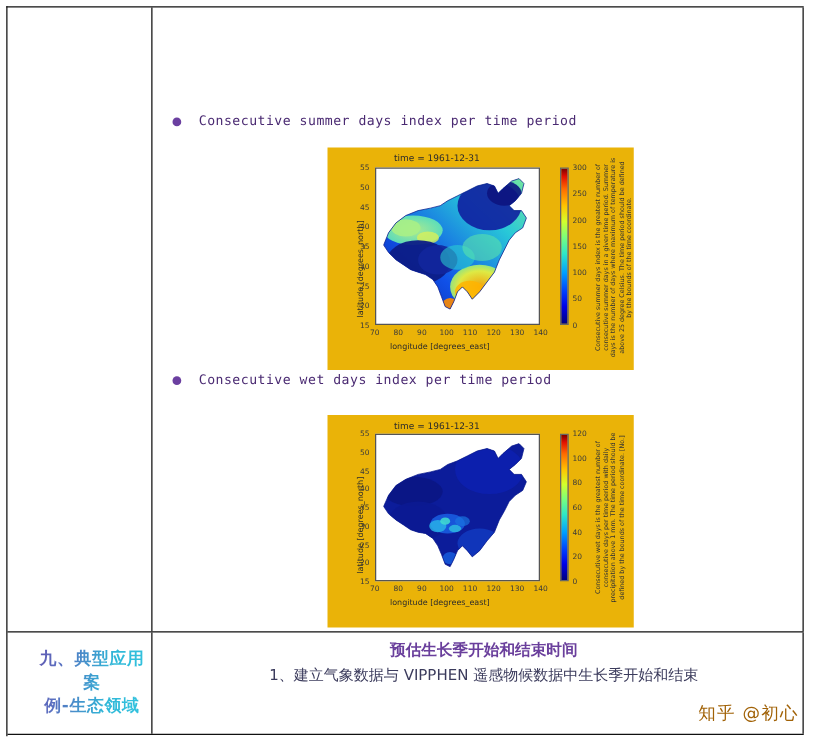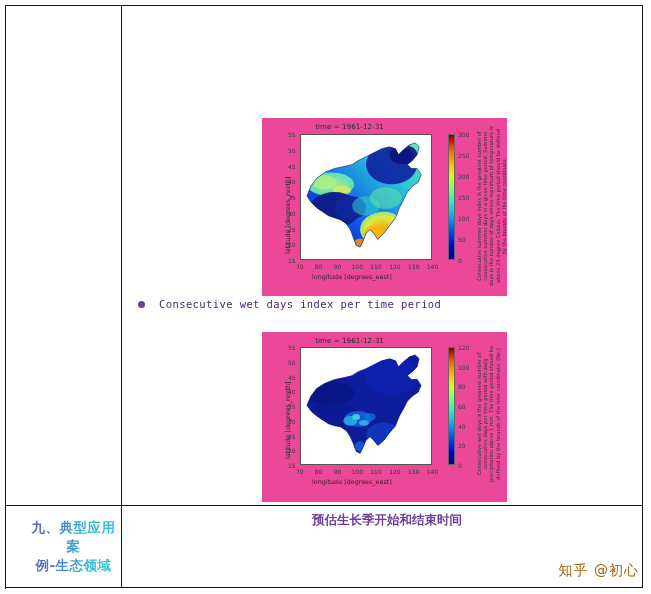--- a/index.html
+++ b/index.html
@@ -24,21 +24,21 @@
       -webkit-text-fill-color:transparent;}
   .sidebar-heading span{display:block;margin-left:20px;}
 
   
   .bullet-line{display:flex;align-items:center;position:absolute;}
   .bullet-dot{width:7px;height:7px;border-radius:50%;background:#6b3fa0;flex:0 0 7px;margin-right:14px;}
   .bullet-text{font-family:"DejaVu Sans Mono","Liberation Mono",monospace;font-size:10.5px;
                color:#4a2a72;letter-spacing:.4px;white-space:nowrap;}
 
   
-  .fig{position:absolute;background:#ec4899;}
+  .fig{position:absolute;background:#eab308;}
   .fig-title{position:absolute;font-family:"DejaVu Sans",sans-serif;font-size:7.2px;color:#2b2b2b;
              white-space:nowrap;text-align:center;width:100%;}
   .axes{position:absolute;border:0.8px solid #555;box-sizing:border-box;background:#fff;overflow:hidden;}
   .mapimg{position:absolute;inset:0;}
   .tick-lbl{position:absolute;font-family:"DejaVu Sans",sans-serif;font-size:6px;color:#3a3a3a;
             white-space:nowrap;}
   .axis-lbl{position:absolute;font-family:"DejaVu Sans",sans-serif;font-size:6.4px;color:#2b2b2b;
             white-space:nowrap;}
   .axis-lbl.vert{transform-origin:0 0;transform:rotate(-90deg);}
   .cbar{position:absolute;border:0.7px solid #666;box-sizing:border-box;
@@ -62,20 +62,24 @@
 <body>
 
 <div class="doc-table">
 
   <div class="row row-top">
 
     <div class="cell-left"></div>
 
     <div class="cell-right">
 
+      <div class="bullet-line" style="left:16px;top:85px;">
+        <span class="bullet-dot"></span>
+        <span class="bullet-text">Consecutive summer days index per time period</span>
+      </div>
 
       <div class="fig" style="left:140px;top:112px;width:245px;height:178px;">
 
         <div class="fig-title" style="left:0;top:4px;width:175px;">time = 1961-12-31</div>
 
         <div class="axes" style="left:38px;top:16px;width:132px;height:126px;">
           <svg class="mapimg" viewBox="0 0 132 126" preserveAspectRatio="none">
             <defs>
               <linearGradient id="g1" x1="0" y1="1" x2="1" y2="0">
                 <stop offset="0" stop-color="#0a1a8c"></stop>
@@ -242,18 +246,19 @@
 
     <div class="cell-left">
       <div class="sidebar-heading">
         <span>九、典型应用案</span>
         <span>例-生态领域</span>
       </div>
     </div>
 
     <div class="cell-right bottom-cell">
       <div class="bc-title">预估生长季开始和结束时间</div>
+      <div class="bc-line">1、建立气象数据与 VIPPHEN 遥感物候数据中生长季开始和结束</div>
     </div>
   </div>
 
 </div>
 
 <div class="watermark">知乎 @初心</div>
 
 </body></html>

